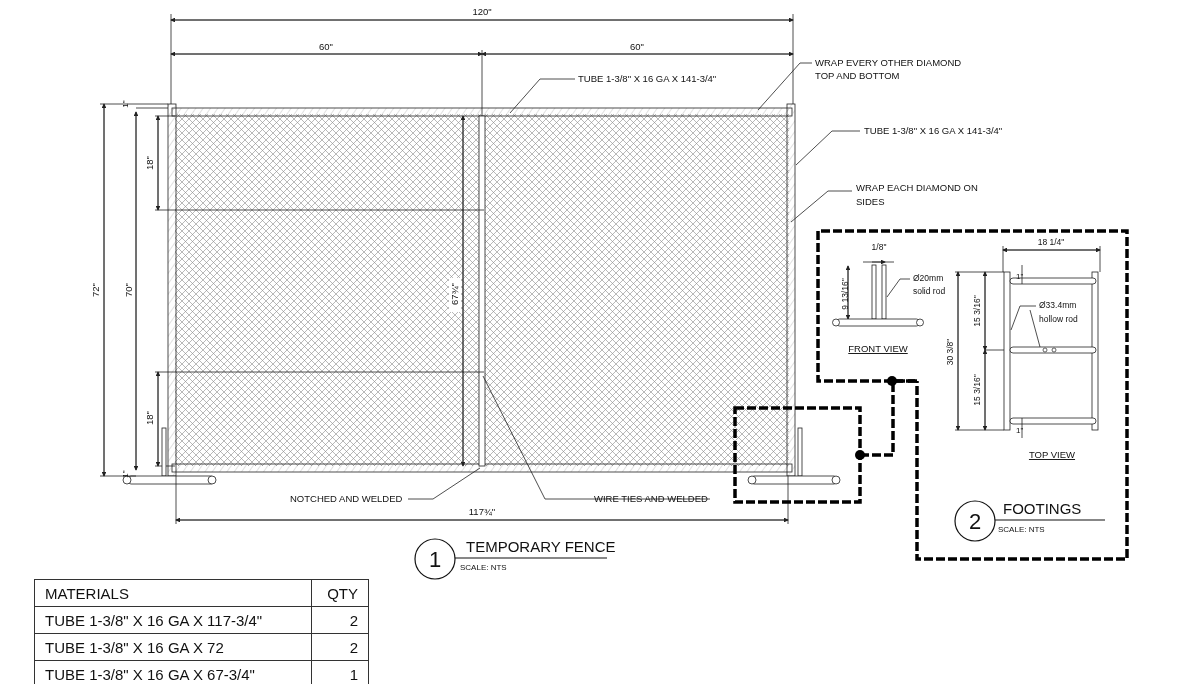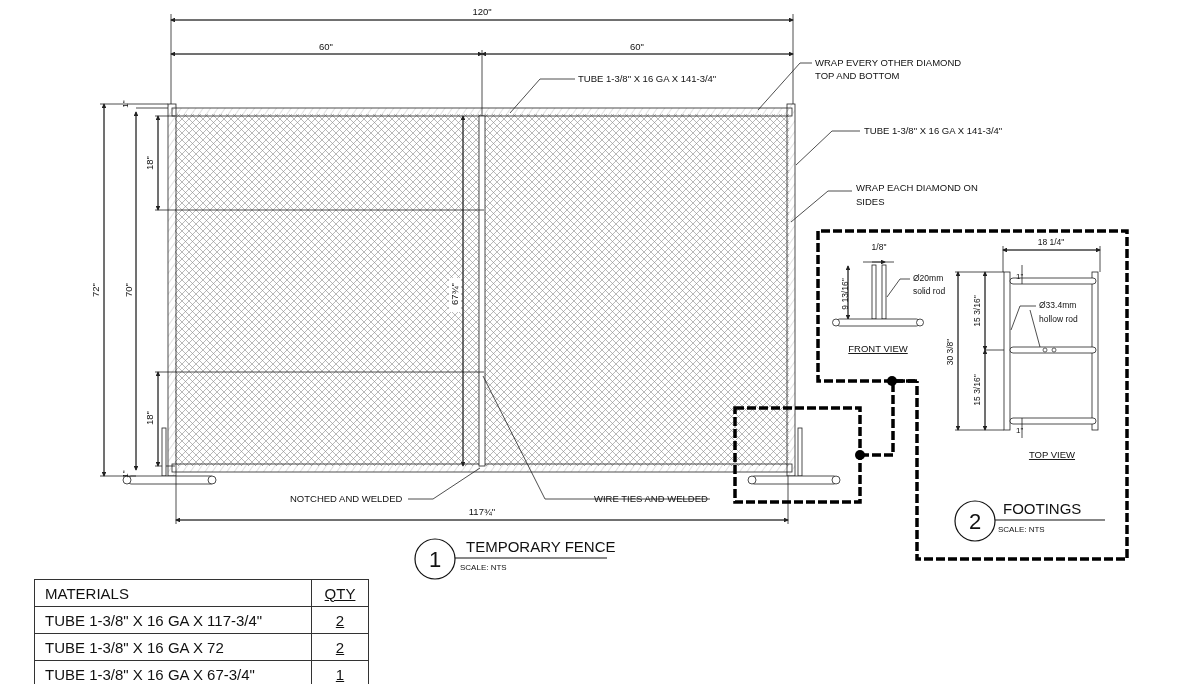--- a/index.html
+++ b/index.html
@@ -9,21 +9,21 @@
   .dim{font-size:9.5px;}
   .note{font-size:9.5px;}
   .small{font-size:8.5px;}
   .title{font-size:15px;}
   .scale{font-size:8px;}
   .ln{stroke:#222;stroke-width:0.8;fill:none;}
   .thk{stroke:#111;stroke-width:1.2;fill:none;}
   .dash{stroke:#000;stroke-width:3.5;fill:none;stroke-dasharray:9 3;}
   table.mat{position:absolute;left:34px;top:579px;border-collapse:collapse;font-size:15px;padding-left:16px;}
   table.mat td{border:1px solid #333;height:26px;padding:0 10px;}
-  table.mat td.q{width:36px;text-align:center;text-decoration:underline;}
+  table.mat td.q{width:36px;text-align:right;}
   table.mat td.m{width:256px;}
 </style>
 </head>
 <body>
 
 <svg width="1193" height="684" viewBox="0 0 1193 684">
   <defs>
     <pattern id="mesh" width="7" height="7" patternUnits="userSpaceOnUse">
       <path d="M0 0 L7 7 M7 0 L0 7" stroke="#8a8a8a" stroke-width="0.6"></path>
     </pattern>

